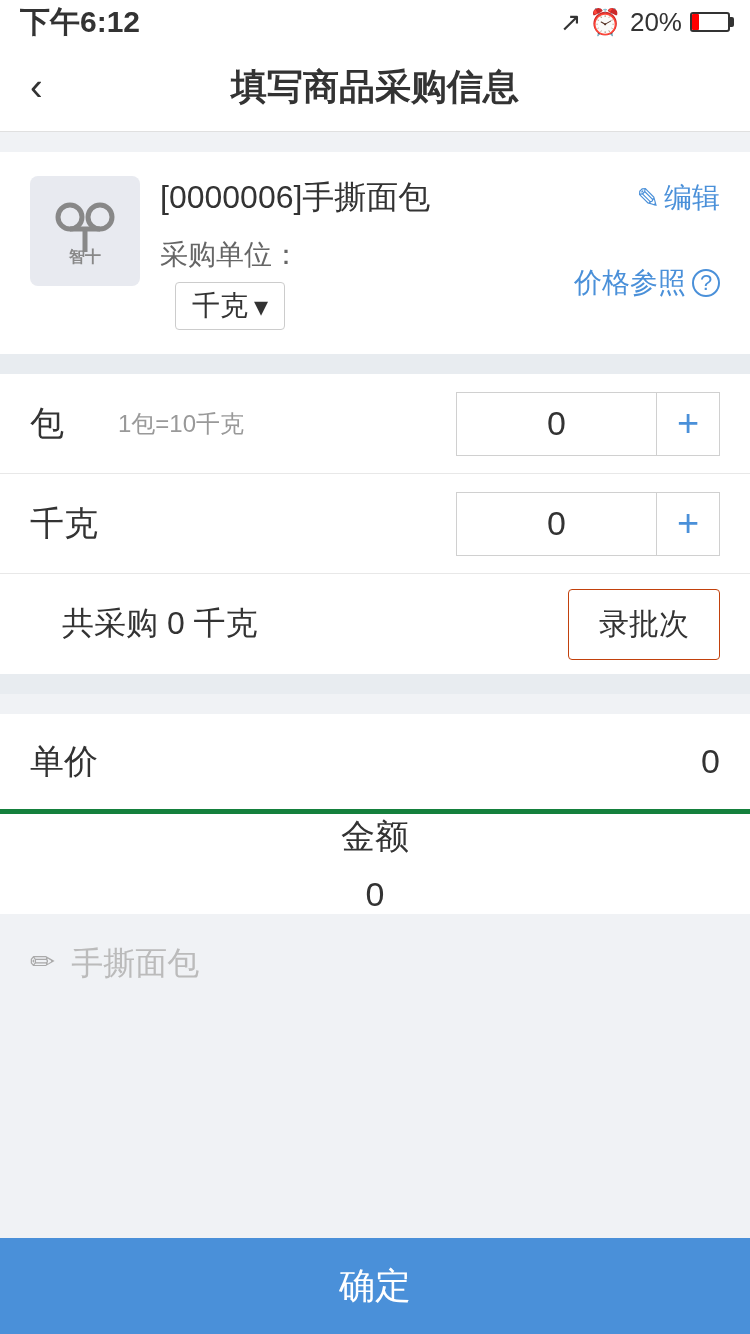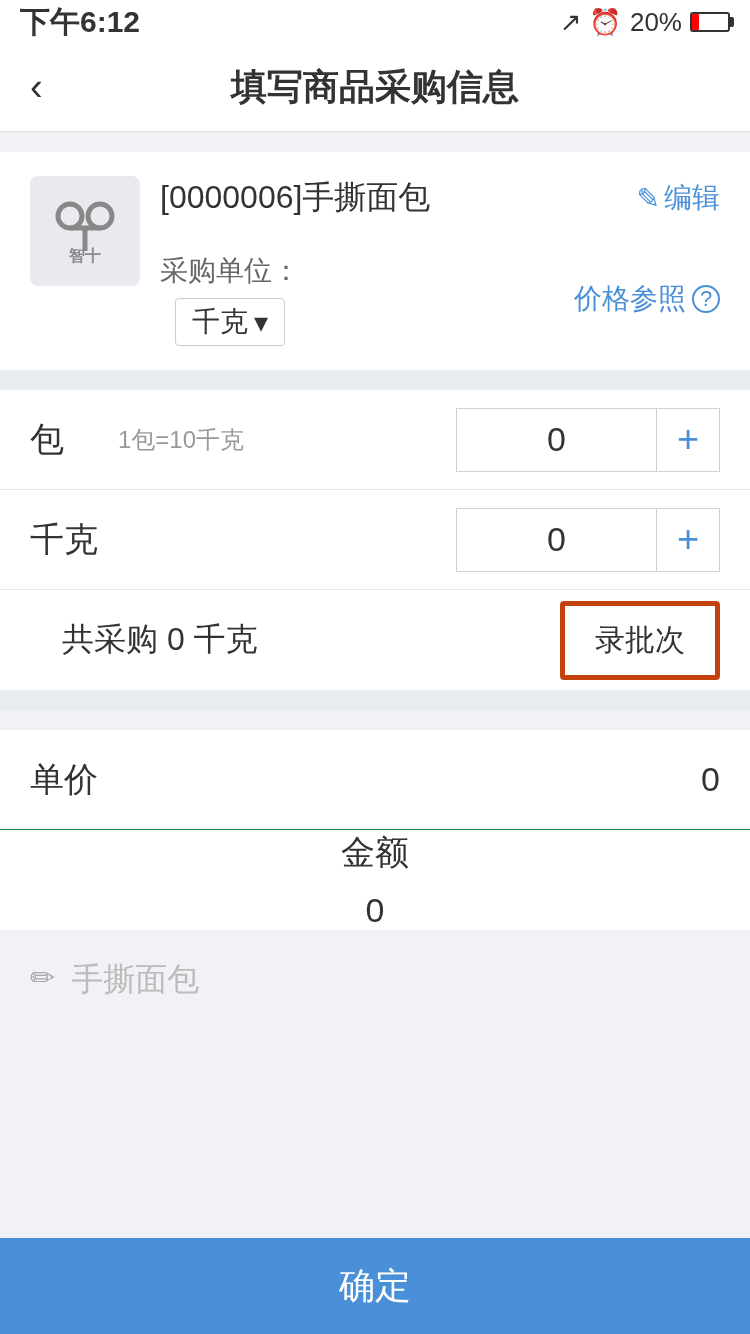--- a/index.html
+++ b/index.html
@@ -82,27 +82,26 @@
       display: flex;
       align-items: center;
       justify-content: center;
       flex-shrink: 0;
       overflow: hidden;
     }
     .product-logo {
       font-size: 36px;
       color: #888;
       font-weight: bold;
-      font-family: Liberation Mono, monospace;
     }
     .product-info {
       flex: 1;
       display: flex;
       flex-direction: column;
-      gap: 32px;
+      gap: 16px;
     }
     .product-header {
       display: flex;
       justify-content: space-between;
       align-items: center;
     }
     .product-name {
       font-size: 32px;
       color: #333;
       font-weight: 500;
@@ -214,41 +213,41 @@
       padding: 0 30px;
       height: 100px;
       background: #fff;
     }
     .summary-text {
       font-size: 32px;
       color: #333;
       margin-left: 32px;
     }
     .batch-btn {
-      border: 5px solid #c2410c;
+      border: 1px solid #c2410c;
       background: #fff;
       padding: 14px 30px;
       font-size: 30px;
       color: #333;
       border-radius: 4px;
       cursor: pointer;
     }
 
     
     .price-section {
       background: #fff;
       margin-top: 20px;
     }
     .price-row {
       display: flex;
       align-items: center;
       justify-content: space-between;
       padding: 0 30px;
       height: 100px;
-      border-bottom: 1px solid #15803d;
+      border-bottom: 5px solid #15803d;
     }
     .price-row:last-child {
       border-bottom: none;
       flex-direction: column;
     }
     .price-label {
       font-size: 34px;
       color: #333;
     }
     .price-value {

